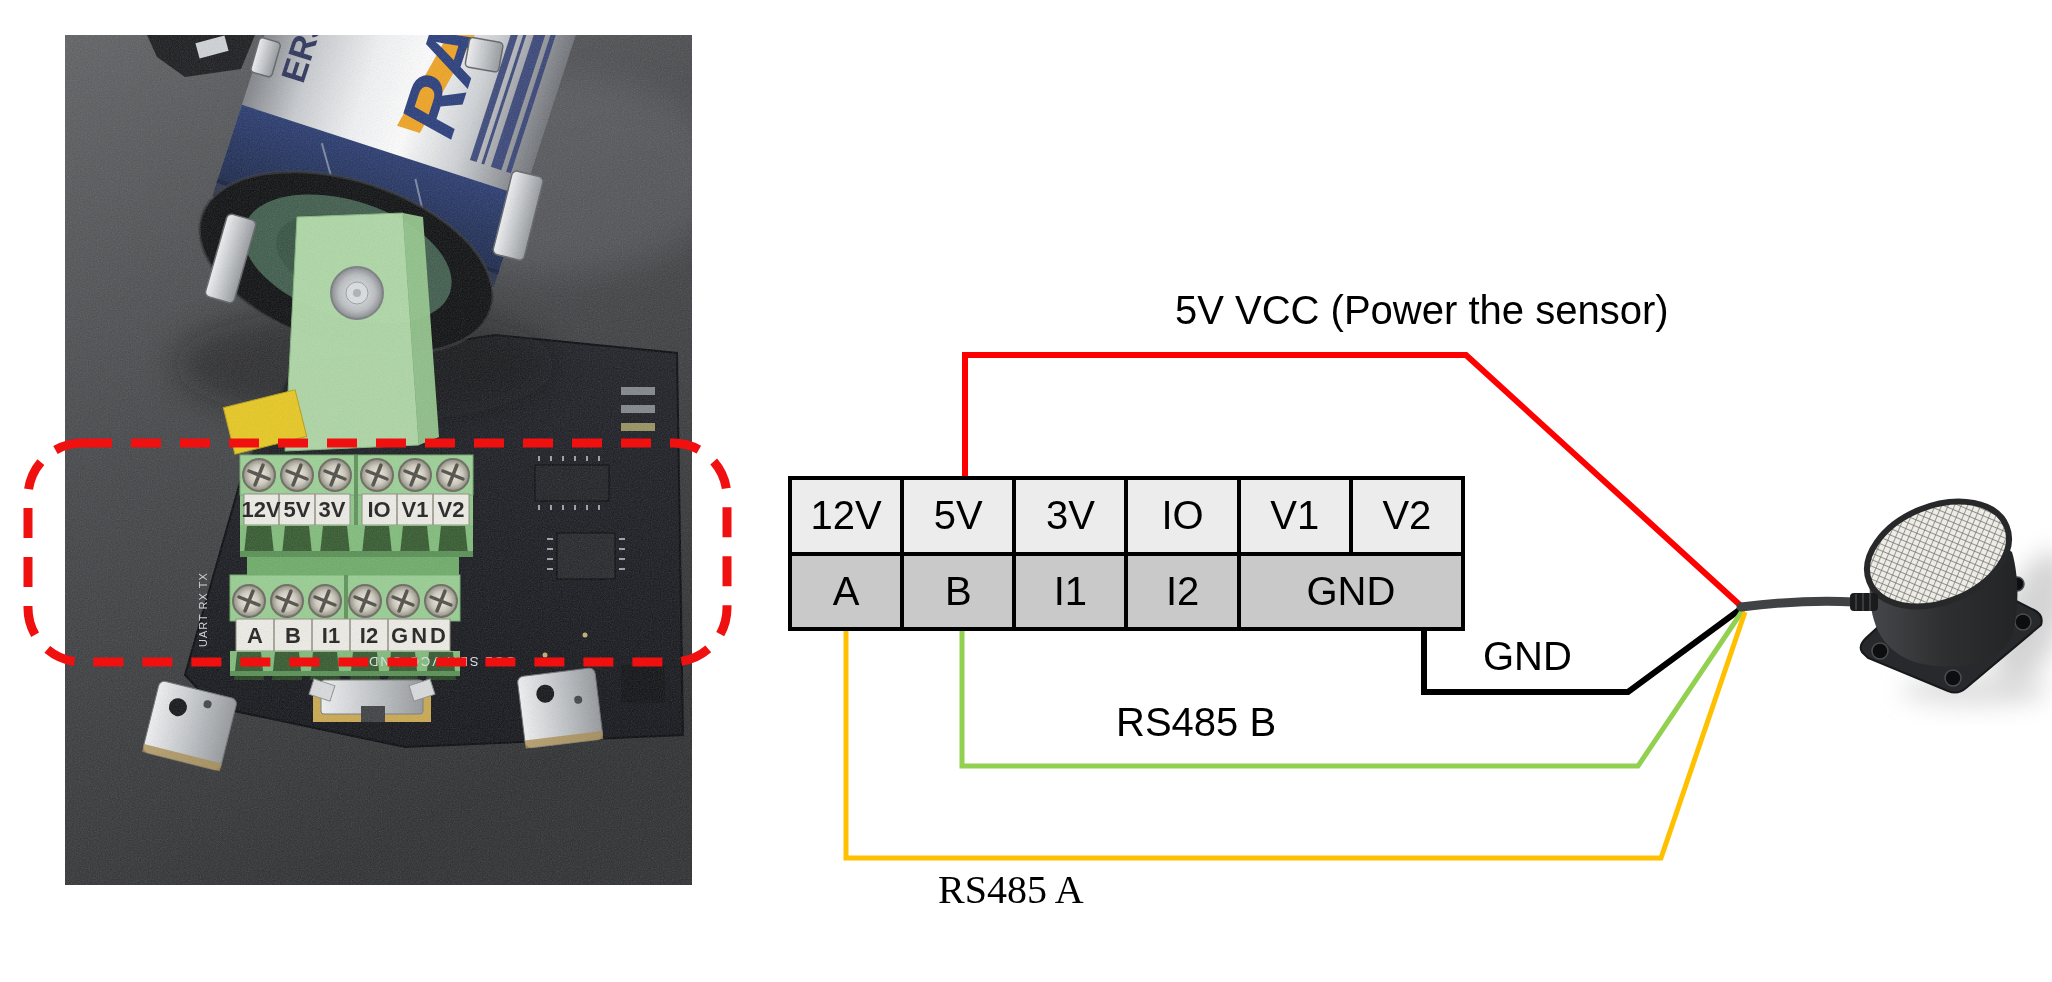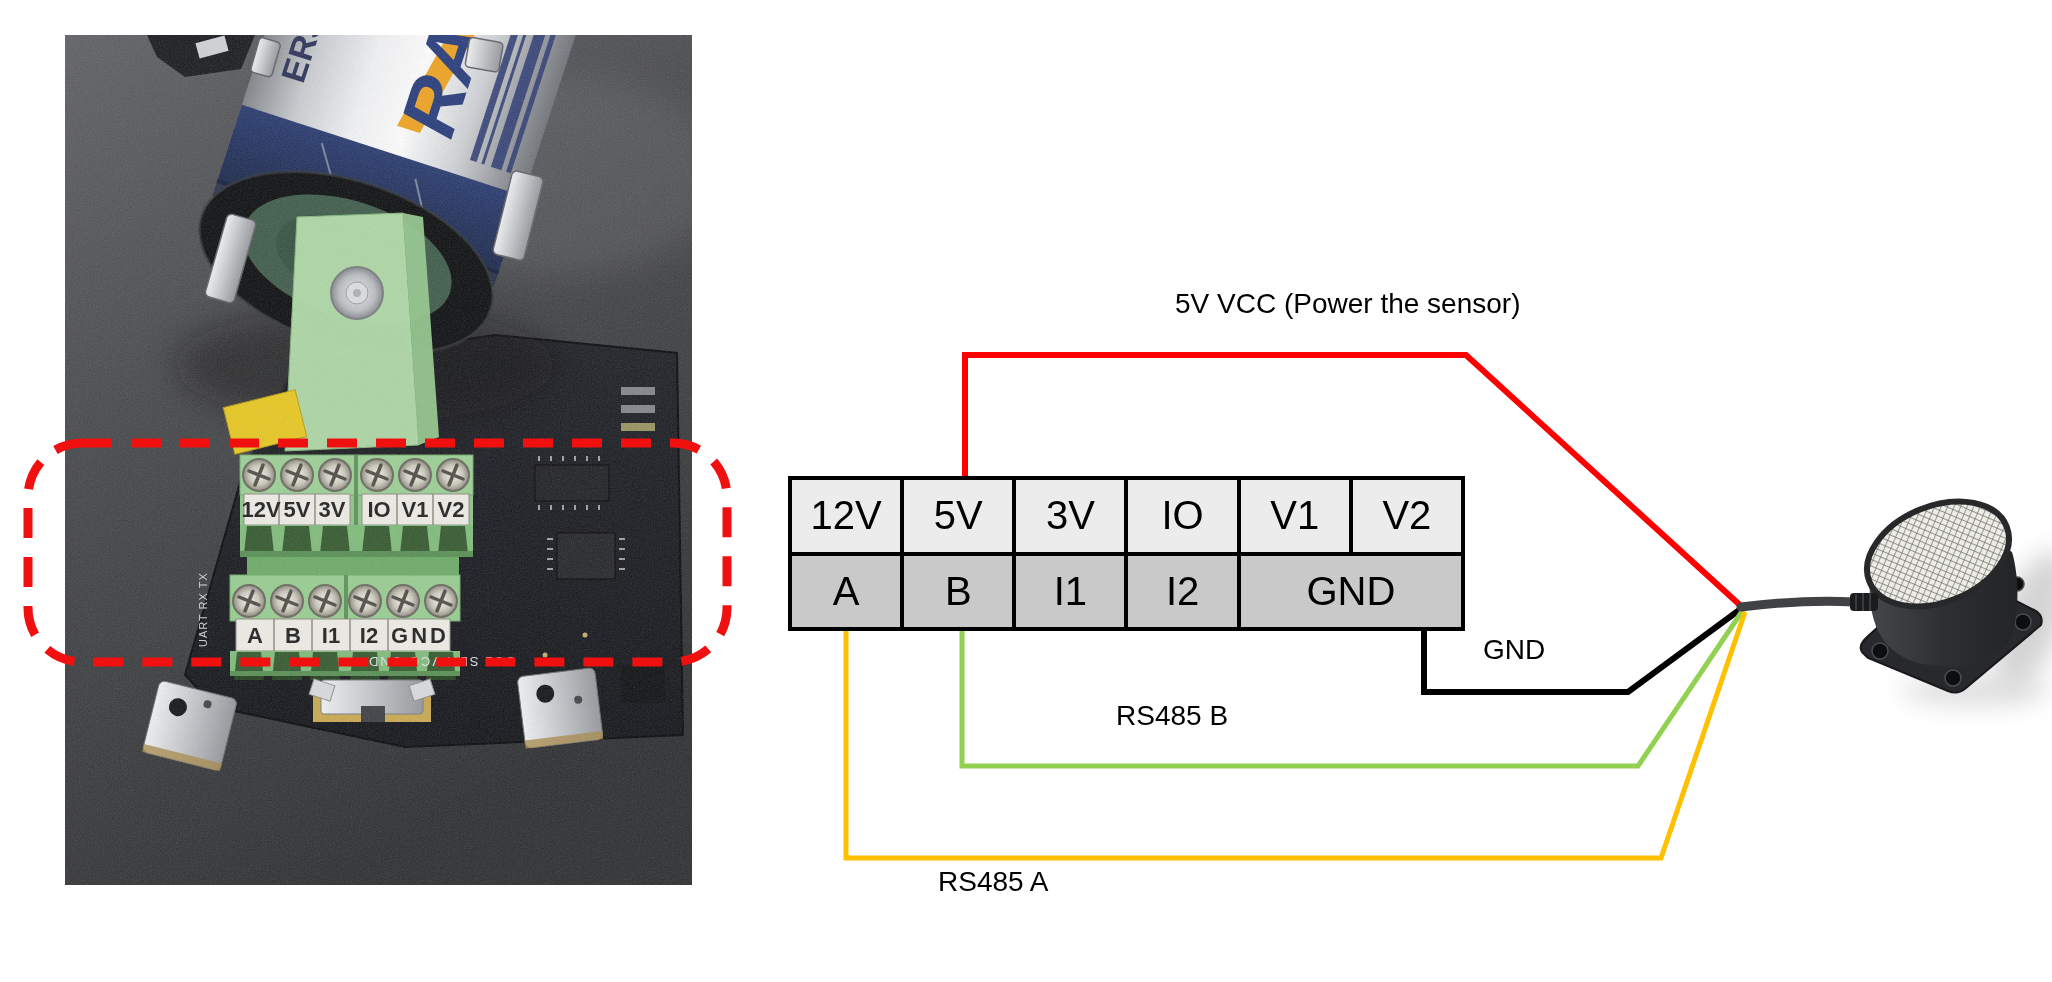--- a/index.html
+++ b/index.html
@@ -8,25 +8,25 @@
   .photo-wrap{position:absolute;left:65px;top:35px;width:627px;height:850px;}
   .overlay{position:absolute;left:0;top:0;width:2052px;height:982px;pointer-events:none;}
   .pin-table{position:absolute;left:788px;top:476px;width:677px;height:155px;
              display:grid;grid-template-columns:repeat(6,1fr);grid-template-rows:1fr 1fr;
              border:2px solid #000;box-sizing:border-box;background:#000;z-index:3;}
   .pin-cell{border:2px solid #000;display:flex;align-items:center;justify-content:center;
             font-size:40px;color:#000;box-sizing:border-box;}
   .r1{background:#ececec;}
   .r2{background:#c9c9c9;}
   .gnd-span{grid-column:5 / span 2;}
-  .wire-label{position:absolute;color:#000;font-size:28px;white-space:nowrap;z-index:4;}
+  .wire-label{position:absolute;color:#000;font-size:40px;white-space:nowrap;z-index:4;}
   .lbl-vcc{left:1175px;top:288px;}
   .lbl-gnd{left:1483px;top:634px;}
   .lbl-rs485b{left:1116px;top:700px;}
-  .lbl-rs485a{left:938px;top:866px;}
+  .lbl-rs485a{left:938px;top:866px;font-family:Liberation Serif, serif;}
 </style>
 </head>
 <body>
 
 <div class="stage">
 
   <div class="photo-wrap">
     <svg width="627" height="850" viewBox="0 0 627 850">
       <defs>
         <linearGradient id="deskg" x1="0" y1="0" x2="0.4" y2="1">

